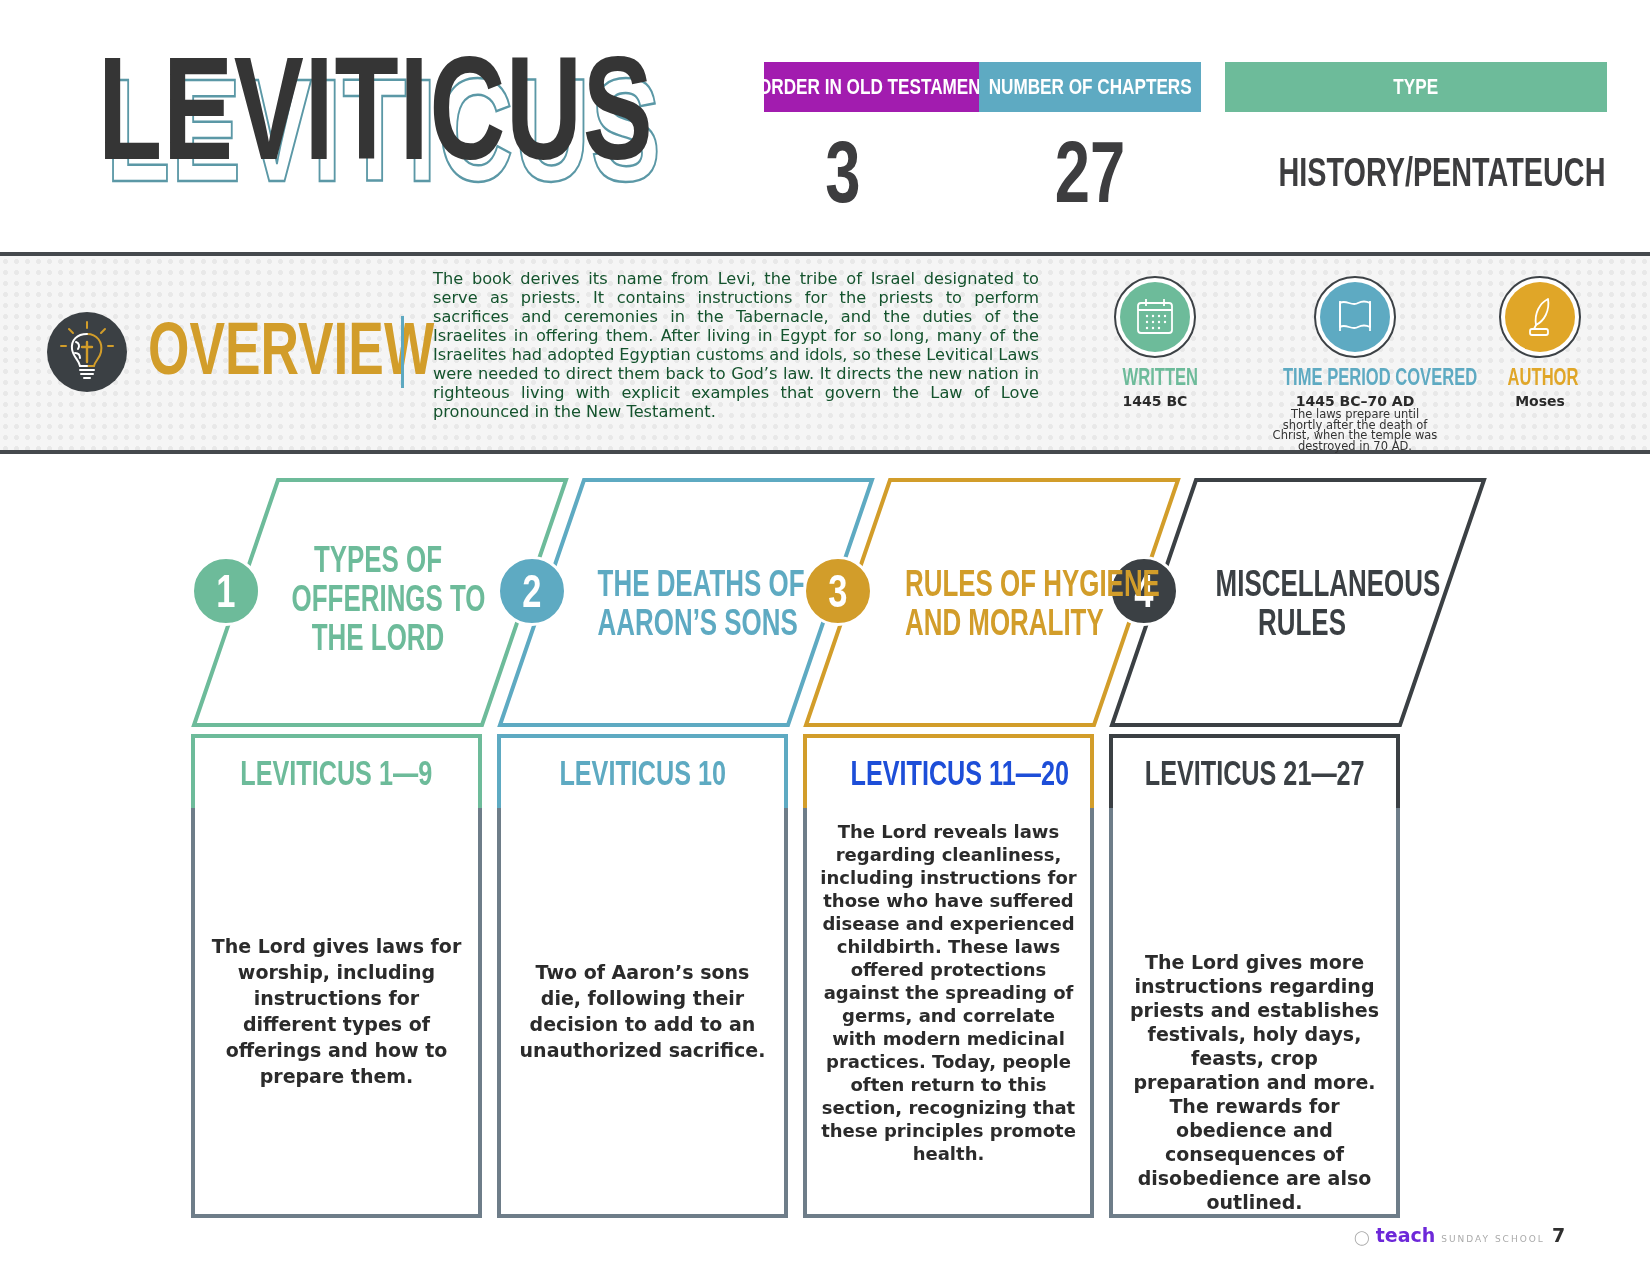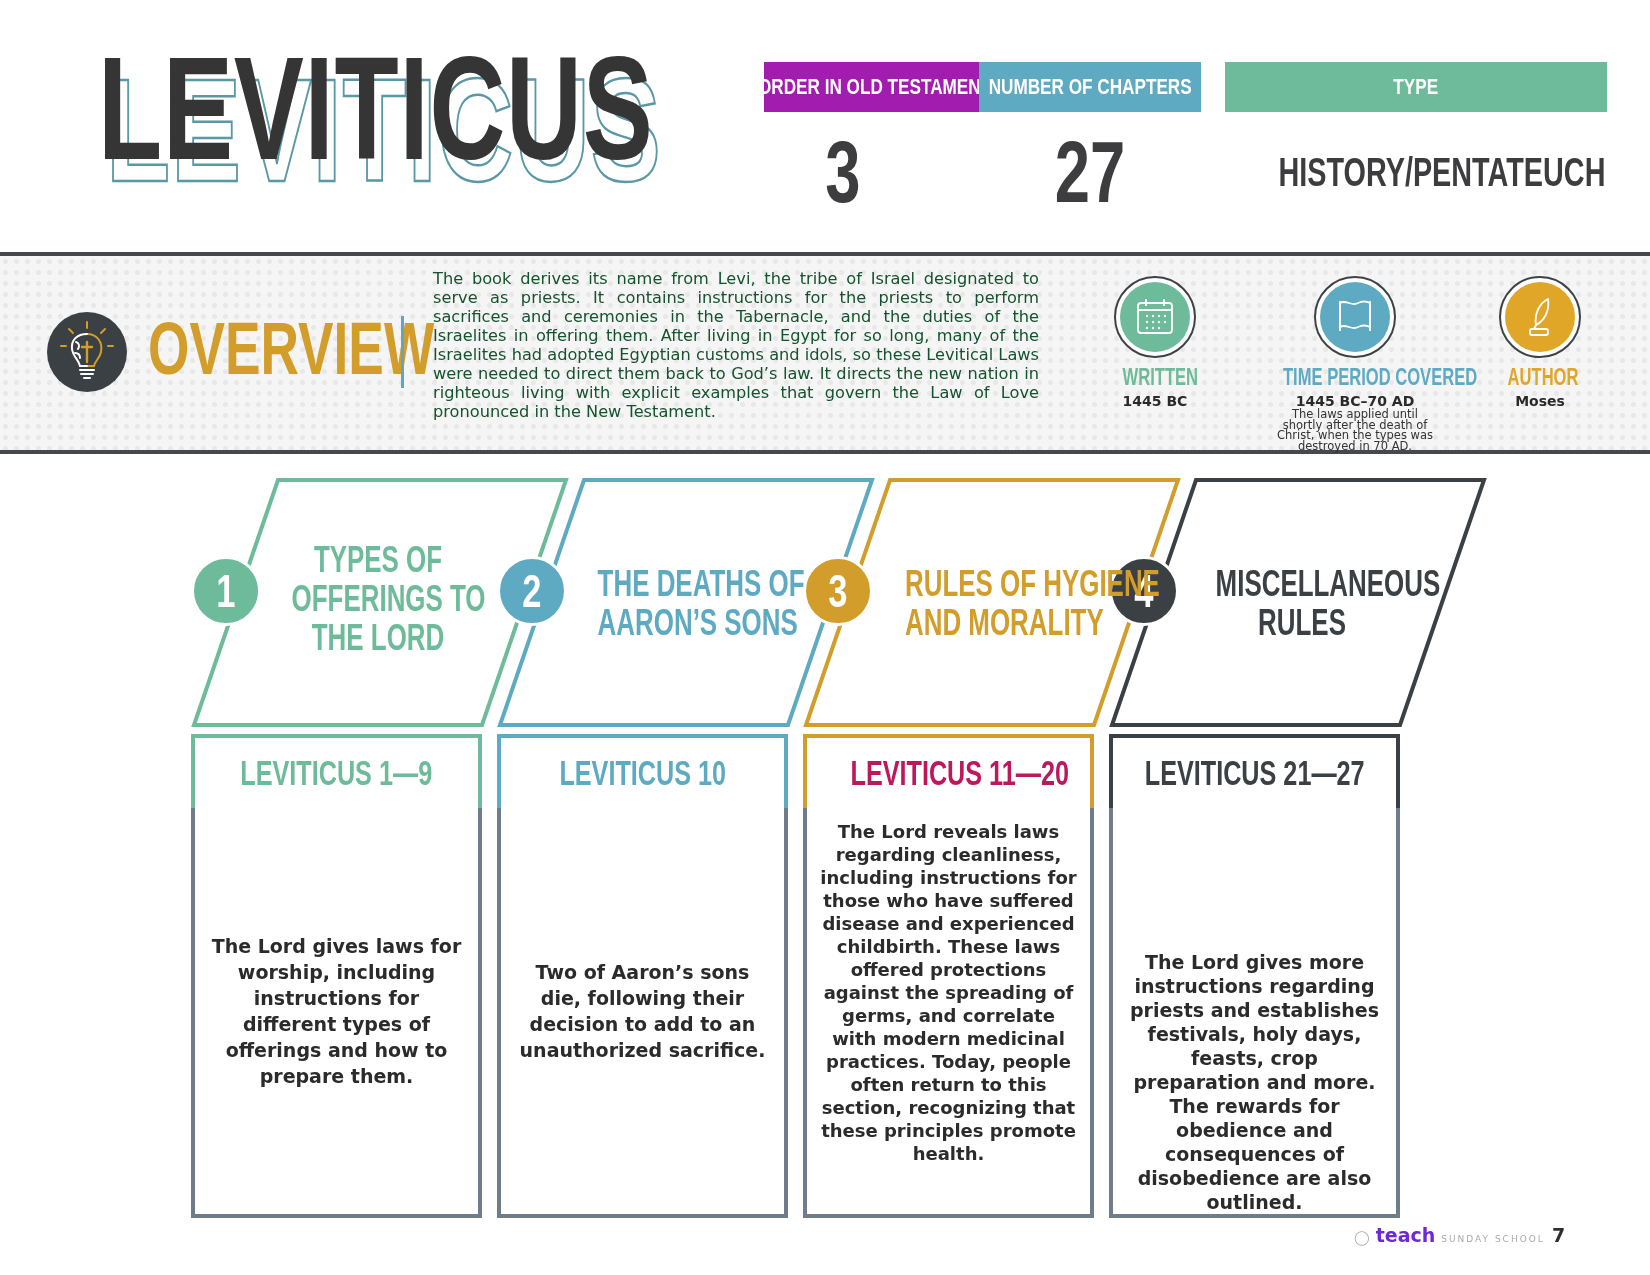--- a/index.html
+++ b/index.html
@@ -146,23 +146,23 @@
         <g stroke="#fff" stroke-width="1.8" fill="none" stroke-linejoin="round">
           <path d="M8 6 C14 2 20 10 26 6 C30 4 34 4 38 6 L38 30 C34 28 30 28 26 30 C20 34 14 26 8 30 Z"></path>
           <line x1="8" y1="4" x2="8" y2="34"></line>
           <line x1="38" y1="4" x2="38" y2="34"></line>
         </g>
       </svg>
     </div>
   </div>
   <div class="meta-label" style="color:#5eaac2;">TIME PERIOD COVERED</div>
   <div class="meta-value">1445 BC–70 AD</div>
-  <div class="meta-note">The laws applied until</div>
+  <div class="meta-note">The laws prepare until</div>
   <div class="meta-note">shortly after the death of</div>
-  <div class="meta-note">Christ, when the types was</div>
+  <div class="meta-note">Christ, when the temple was</div>
   <div class="meta-note">destroyed in 70 AD.</div>
 </div>
 
 <div class="meta" style="left:1495px;width:90px;">
   <div class="meta-circle">
     <div class="meta-inner" style="background:#e0a628;">
       <svg width="40" height="44" viewBox="0 0 40 44">
         <g stroke="#fff" stroke-width="1.8" fill="none" stroke-linecap="round" stroke-linejoin="round">
           <path d="M28 4 C20 8 14 18 16 30 C24 26 30 16 28 4 Z"></path>
           <line x1="16" y1="30" x2="14" y2="34"></line>
@@ -212,21 +212,21 @@
   <div>MISCELLANEOUS</div>
   <div>RULES</div>
 </div>
 
 <div class="ref-box" style="left:191px;width:291px;border-color:#6dbb9a;color:#6dbb9a;">
   <span>LEVITICUS 1—9</span>
 </div>
 <div class="ref-box" style="left:497px;width:291px;border-color:#5eaac2;color:#5eaac2;">
   <span>LEVITICUS 10</span>
 </div>
-<div class="ref-box" style="left:803px;width:291px;border-color:#d29d2a;color:#be185d;padding-left:23px;">
+<div class="ref-box" style="left:803px;width:291px;border-color:#d29d2a;color:#1d4ed8;padding-left:23px;">
   <span>LEVITICUS 11—20</span>
 </div>
 <div class="ref-box" style="left:1109px;width:291px;border-color:#3b4044;color:#3b4044;">
   <span>LEVITICUS 21—27</span>
 </div>
 
 <div class="desc-box" style="left:191px;width:291px;">
   <p>The Lord gives laws for worship, including instructions for different types of offerings and how to prepare them.</p>
 </div>
 <div class="desc-box" style="left:497px;width:291px;">

